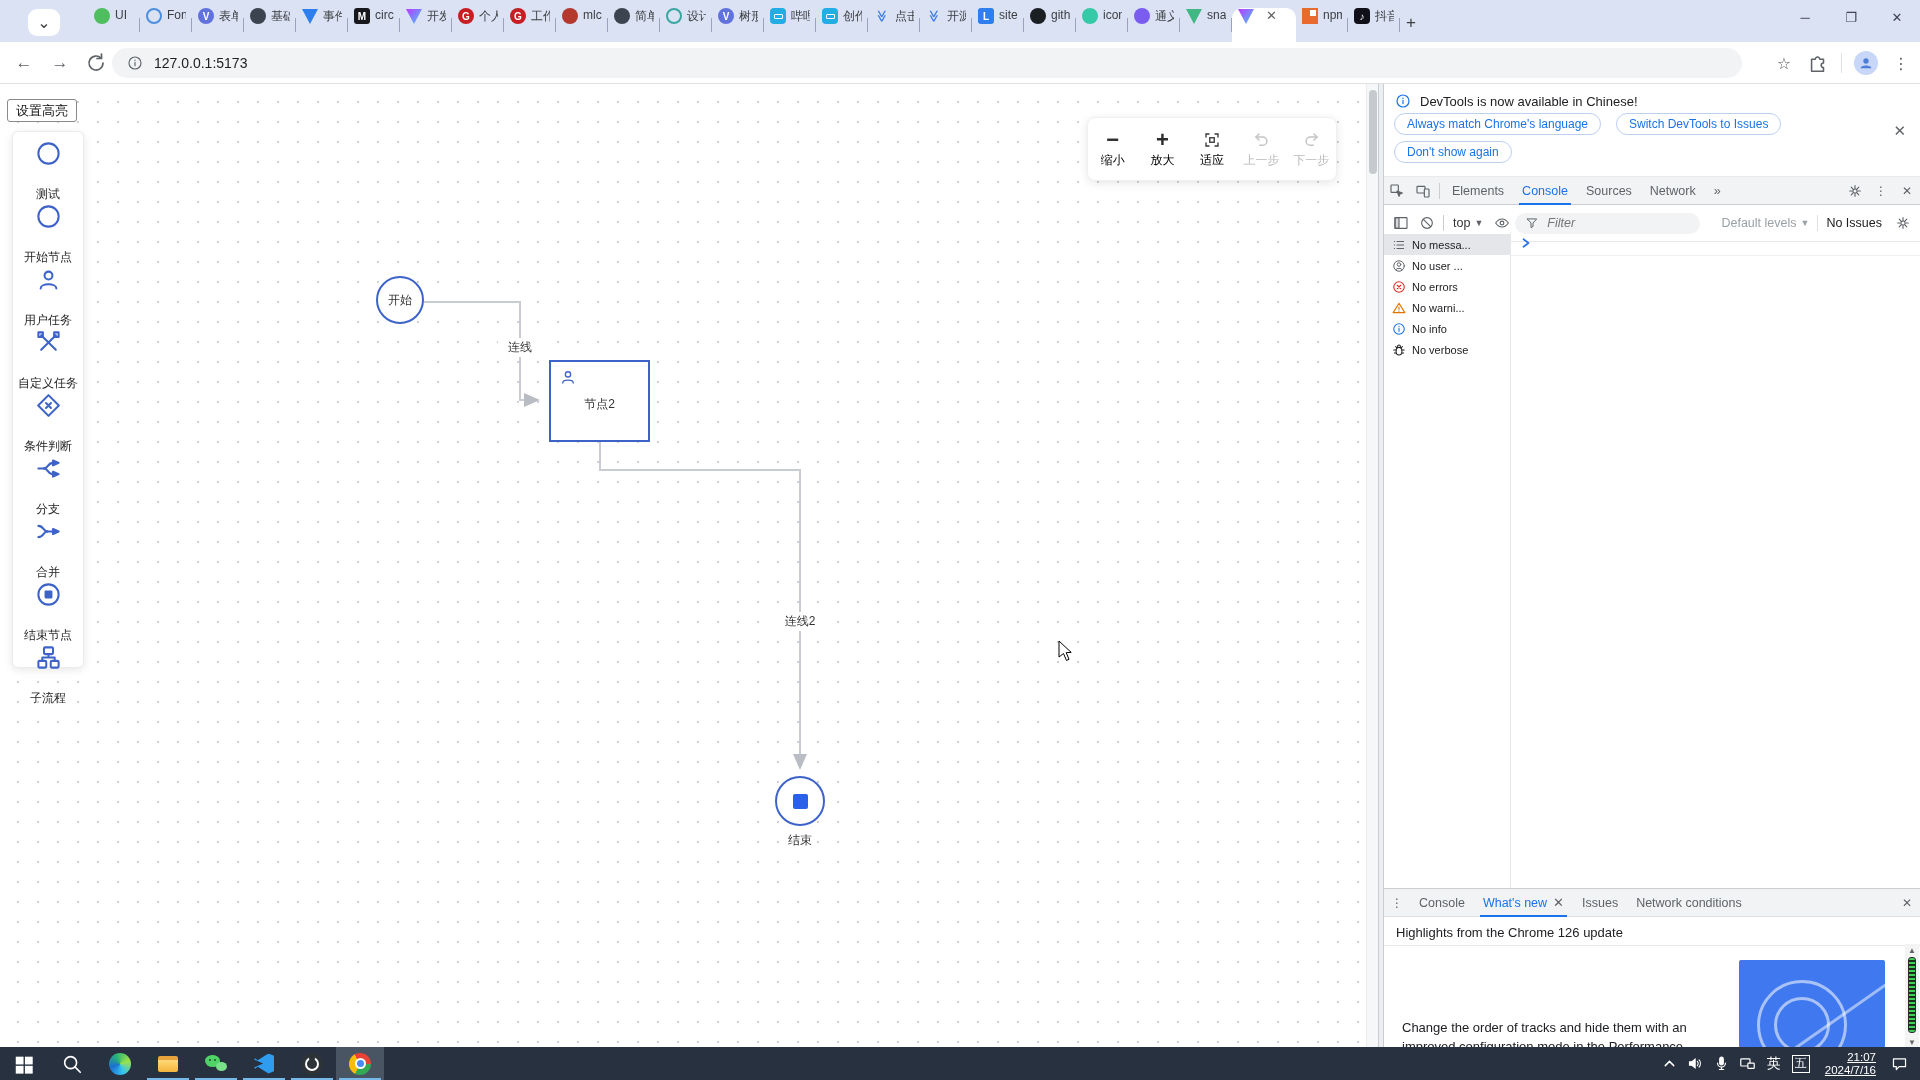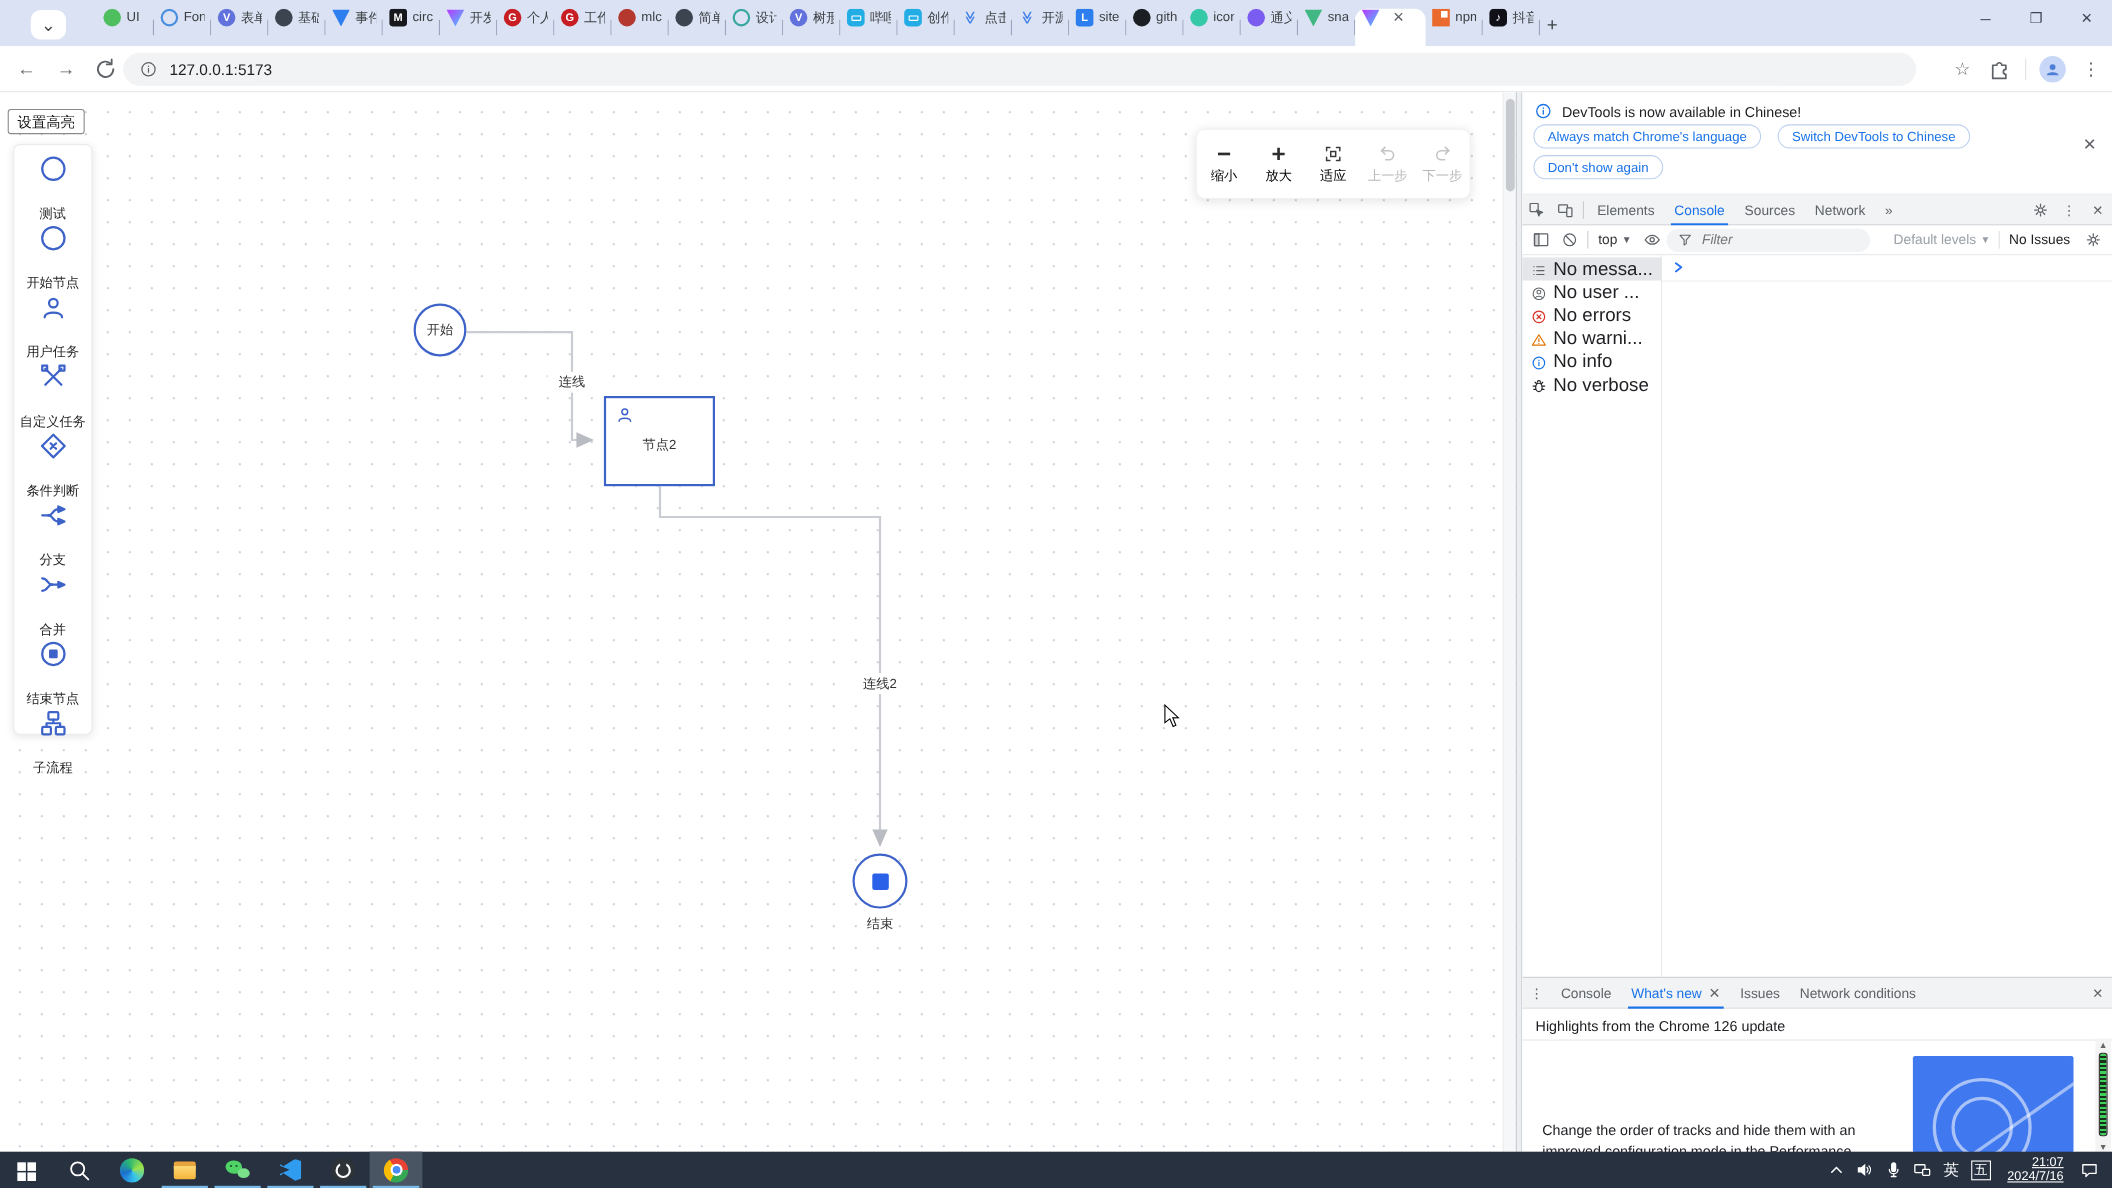--- a/index.html
+++ b/index.html
@@ -67,30 +67,30 @@
   .npill{position:absolute;height:22px;border:1px solid #bdd0f0;border-radius:12px;color:#1a73e8;font-size:12px;display:flex;align-items:center;padding:0 12px;background:#fff;white-space:nowrap;}
   .nclose{position:absolute;right:14px;top:38px;color:#5f6368;font-size:15px;}
   .dttabs{position:absolute;left:0;top:93px;width:536px;height:28px;background:#f1f3f4;border-bottom:1px solid #cacdd1;display:flex;align-items:center;}
   .dtic{width:26px;height:26px;display:flex;align-items:center;justify-content:center;color:#5f6368;flex:none;}
   .dtic svg{width:16px;height:16px;}
   .dtsep{width:1px;height:16px;background:#cacdd1;margin:0 3px;flex:none;}
   .dttab{padding:0 9px;height:28px;display:flex;align-items:center;color:#5f6368;font-size:12.5px;position:relative;flex:none;}
   .dttab.active{color:#1a73e8;}
   .dttab.active::after{content:"";position:absolute;left:6px;right:6px;bottom:0;height:2px;background:#1a73e8;}
   .dttabs .spacer, .ctoolbar .spacer, .drtabs .spacer{flex:1;}
-  .ctoolbar{position:absolute;left:0;top:121px;width:536px;height:27px;background:#fff;border-bottom:1px solid #e6e8ea;display:flex;align-items:center;padding:0 4px;}
+  .ctoolbar{position:absolute;left:0;top:121px;width:536px;height:37px;background:#fff;border-bottom:1px solid #e6e8ea;display:flex;align-items:center;padding:0 4px;}
   .ctxsel{display:flex;align-items:center;gap:4px;color:#333;font-size:12.5px;padding:0 6px;flex:none;}
   .caret{font-size:9px;color:#5f6368;}
   .filterwrap{display:flex;align-items:center;gap:6px;background:#f1f3f4;border-radius:12px;height:21px;padding:0 10px;width:185px;flex:none;}
   .filterwrap input{border:none;background:transparent;outline:none;font-size:12.5px;color:#333;width:130px;font-style:italic;}
   .dlevels{color:#9aa0a6;font-size:12.5px;padding:0 8px;display:flex;gap:4px;align-items:center;flex:none;}
   .noissues{color:#202124;font-size:12.5px;padding:0 8px;flex:none;}
   .cbody{position:absolute;left:0;top:148px;width:536px;height:656px;}
   .csidebar{position:absolute;left:0;top:0;width:127px;height:656px;border-right:1px solid #e6e8ea;padding-top:2px;}
-  .csitem{height:21px;display:flex;align-items:center;gap:6px;padding:0 8px;font-size:17px;color:#202124;white-space:nowrap;overflow:hidden;text-align:right;}
+  .csitem{height:21px;display:flex;align-items:center;gap:6px;padding:0 8px;font-size:11px;color:#202124;white-space:nowrap;overflow:hidden;text-align:right;}
   .csitem.sel{background:#e4e6ea;}
   .csitem .cic{width:14px;height:14px;flex:none;}
   .cic svg{width:14px;height:14px;}
   .cprompt{position:absolute;left:127px;top:0;width:409px;height:24px;border-bottom:1px solid #f0f0f0;display:flex;align-items:flex-start;padding:5px 0 0 10px;}
   .cprompt svg{width:10px;height:10px;}
 
   .drawer{position:absolute;left:0;top:804px;width:536px;height:159px;border-top:1px solid #cacdd1;}
   .drtabs{position:absolute;left:0;top:0;width:536px;height:28px;background:#f1f3f4;border-bottom:1px solid #e0e0e0;display:flex;align-items:center;}
   .drtab{padding:0 9px;height:28px;display:flex;align-items:center;gap:6px;color:#5f6368;font-size:12.5px;position:relative;flex:none;}
   .drtab.active{color:#1a73e8;}
@@ -447,21 +447,21 @@
       <div class="nrow1">
         <span class="dtic" style="width:18px;height:18px;color:#1a73e8">
             <svg viewBox="0 0 24 24" fill="none" stroke="#1a73e8" stroke-width="1.8" stroke-linecap="round">
               <circle cx="12" cy="12" r="9"></circle>
               <path d="M12 11v5M12 7.5v.6"></path>
             </svg>
           </span>
         <span>DevTools is now available in Chinese!</span>
       </div>
       <span class="npill" style="left:10px;top:29px">Always match Chrome's language</span>
-      <span class="npill" style="left:232px;top:29px">Switch DevTools to Chinese</span>
+      <span class="npill" style="left:232px;top:29px">Switch DevTools to Issues</span>
       <span class="npill" style="left:10px;top:57px">Don't show again</span>
       <span class="nclose">✕</span>
     </div>
 
     <div class="dttabs">
       <span class="dtic">
           <svg viewBox="0 0 24 24" fill="none" stroke="#5f6368" stroke-width="1.7" stroke-linecap="round" stroke-linejoin="round">
             <rect x="3" y="3" width="11" height="11" rx="1"></rect>
             <path d="M12 12l8 3-3.4 1.4L15 20z" fill="#5f6368"></path>
           </svg>

